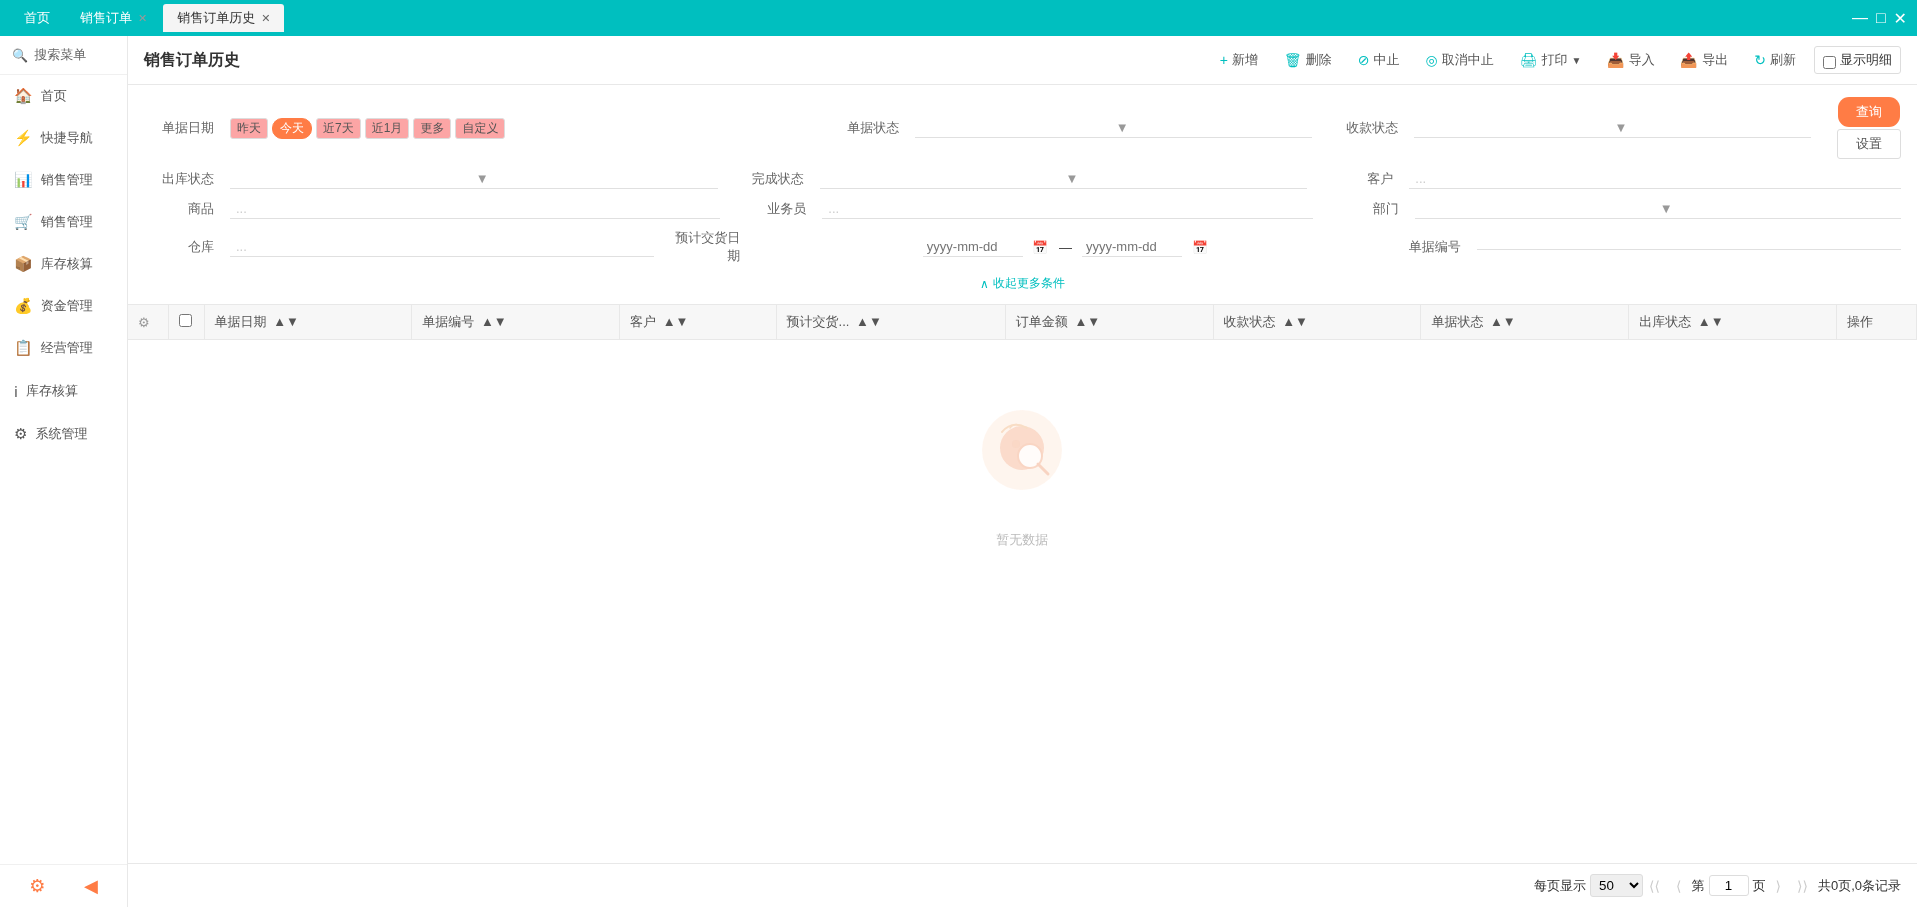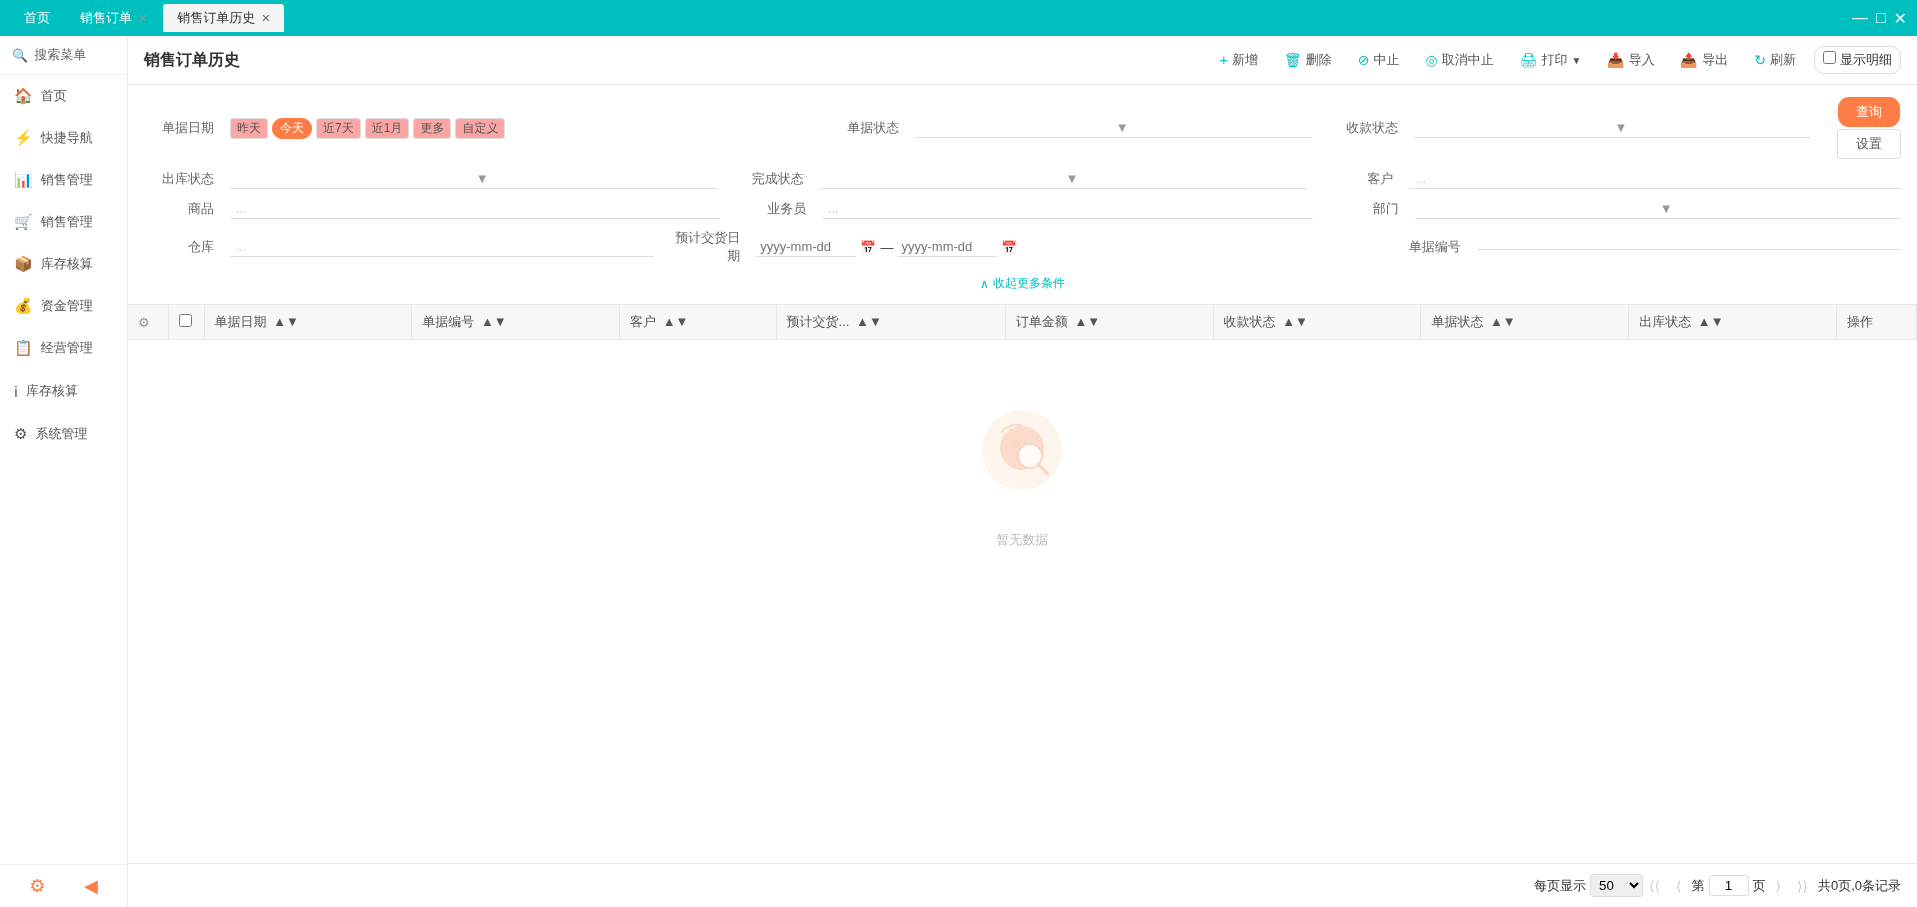--- a/index.html
+++ b/index.html
@@ -27,21 +27,21 @@
 
     
     .content { flex: 1; display: flex; flex-direction: column; overflow: hidden; background: #f5f5f5; }
 
     
     .page-header { background: #fff; padding: 10px 16px; display: flex; align-items: center; justify-content: space-between; border-bottom: 1px solid #e8e8e8; flex-shrink: 0; }
     .page-title { font-size: 16px; font-weight: bold; color: #333; }
     .toolbar { display: flex; align-items: center; gap: 10px; }
     .toolbar-btn { display: flex; align-items: center; gap: 4px; padding: 4px 8px; border: none; background: none; cursor: pointer; color: #555; font-size: 13px; }
     .toolbar-btn .btn-icon { font-size: 14px; }
-    .display-detail-btn { display: flex; align-items: flex-start; gap: 4px; border: 1px solid #ddd; padding: 4px 8px; border-radius: 10px; cursor: pointer; background: #fff; }
+    .display-detail-btn { display: flex; align-items: flex-end; gap: 4px; border: 1px solid #ddd; padding: 4px 8px; border-radius: 3px; cursor: pointer; background: #fff; }
 
     
     .filter-area { background: #fff; padding: 12px 16px; border-bottom: 1px solid #e8e8e8; flex-shrink: 0; }
     .filter-row { display: flex; align-items: center; gap: 16px; margin-bottom: 10px; }
     .filter-row:last-child { margin-bottom: 0; }
     .filter-label { width: 70px; text-align: right; color: #666; flex-shrink: 0; }
     .date-quick-btns { display: flex; align-items: center; gap: 4px; }
     .date-quick-btn { padding: 1px 6px; border-radius: 3px; cursor: pointer; font-size: 12px; color: #555; border: 1px solid #ddd; background: #fca5a5; }
     .date-quick-btn.active { background: #ff7c45; color: #fff; border-color: #ff7c45; border-radius: 10px; }
     .date-range-text { font-size: 12px; color: #999; margin-left: 4px; }
@@ -263,21 +263,21 @@
           <span></span>
           <span class="arrow">▼</span>
         </div>
       </div>
 
       <div class="filter-row">
         <span class="filter-label">仓库</span>
         <div class="filter-ellipsis" style="flex:1;">...</div>
 
         <span class="filter-label">预计交货日期</span>
-        <div style="display:flex;align-items:center;gap:4px;flex:1.5;">
+        <div style="display:flex;align-items:center;gap:10px;flex:1.5;justify-content:center;">
           <input class="date-input" type="text" placeholder="yyyy-mm-dd" style="">
           <span class="calendar-icon">📅</span>
           <span>—</span>
           <input class="date-input" type="text" placeholder="yyyy-mm-dd" style="">
           <span class="calendar-icon">📅</span>
         </div>
 
         <span class="filter-label">单据编号</span>
         <div class="filter-ellipsis" style="flex:1;border-bottom:1px solid #e0e0e0;"></div>
       </div>

